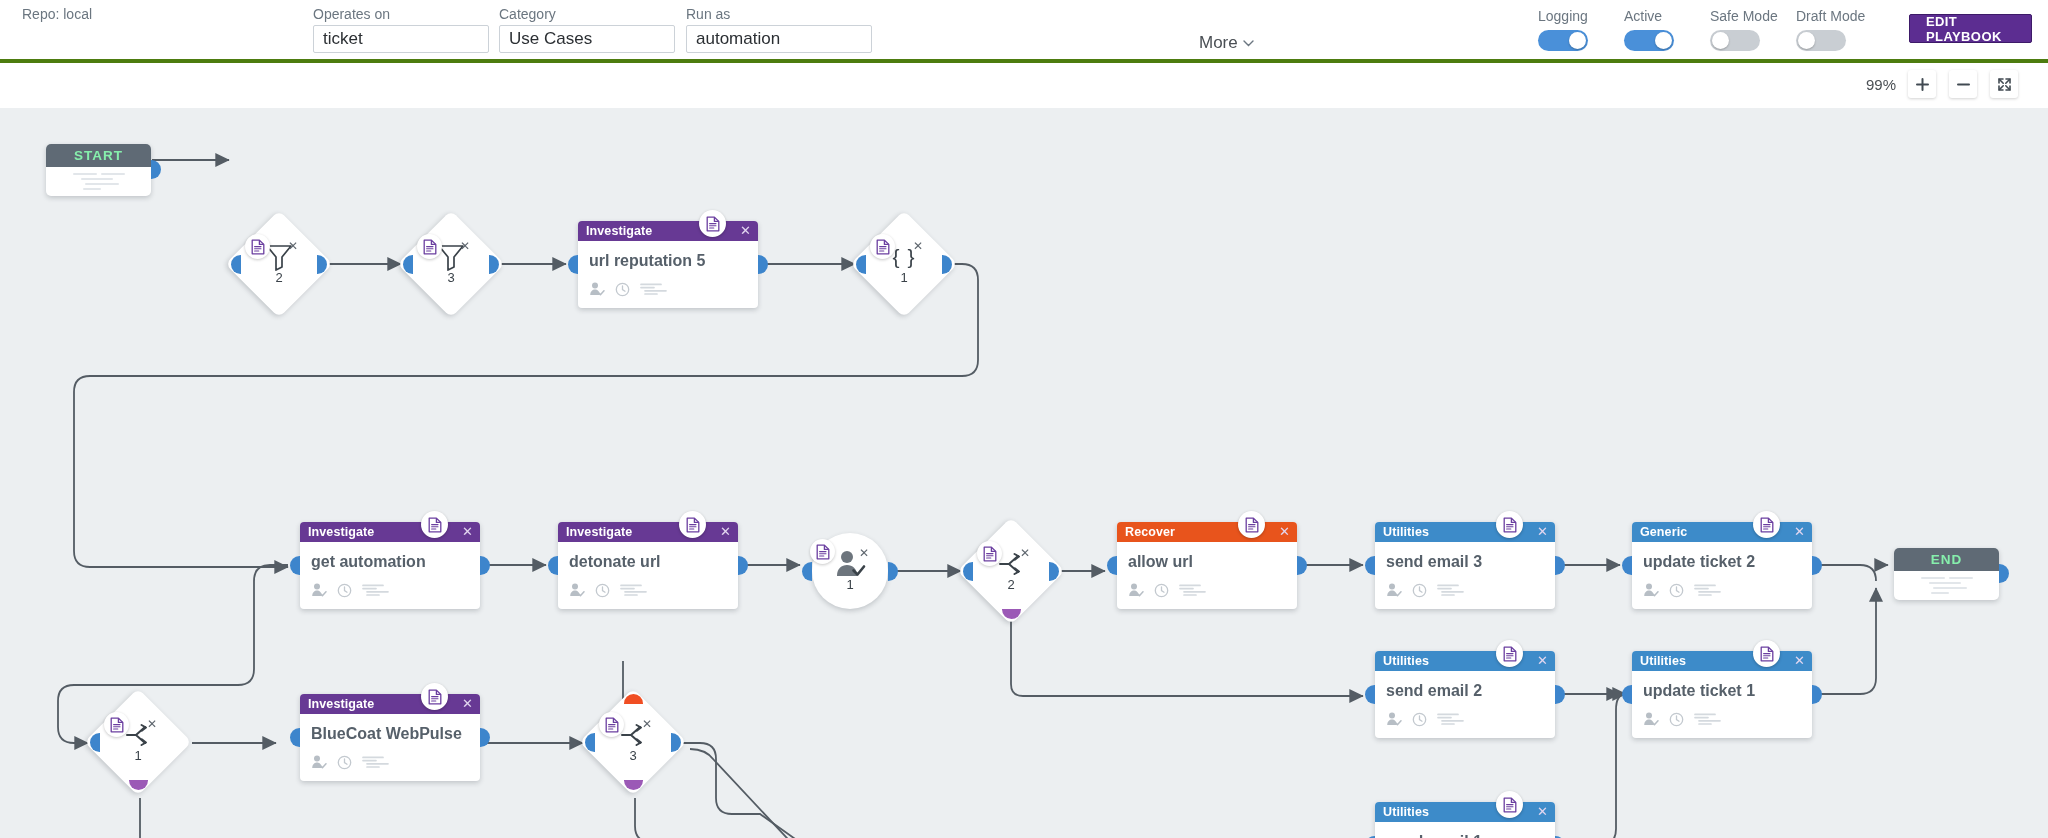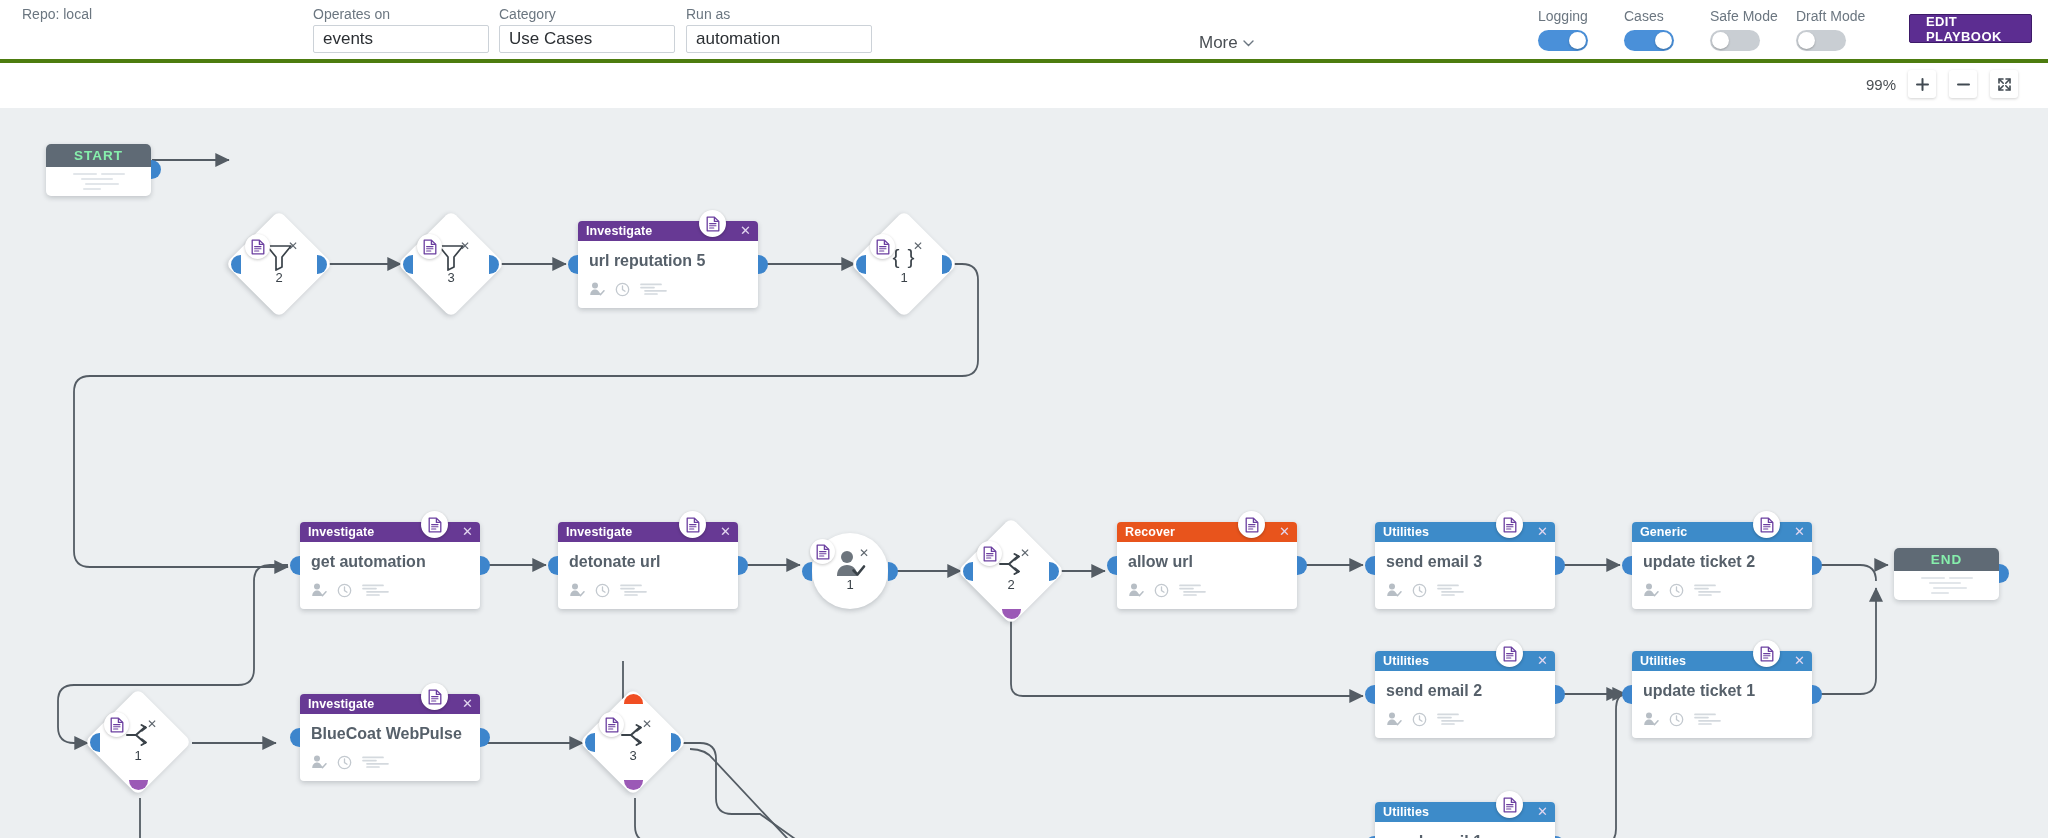--- a/index.html
+++ b/index.html
@@ -187,21 +187,21 @@
 </head>
 <body>
 
 <div class="header">
   <div id="fields">
       <div class="field" style="left: 22px;">
         <div class="field-label">Repo: local</div>
       </div>
       <div class="field" style="left: 313px;">
         <div class="field-label">Operates on</div>
-        <div class="field-input" style="width:176px">events</div>
+        <div class="field-input" style="width:176px">ticket</div>
       </div>
       <div class="field" style="left: 499px;">
         <div class="field-label">Category</div>
         <div class="field-input" style="width:176px">Use Cases</div>
       </div>
       <div class="field" style="left: 686px;">
         <div class="field-label">Run as</div>
         <div class="field-input" style="width:186px">automation</div>
       </div>
     </div>
@@ -214,21 +214,21 @@
   </div>
 
   <div id="toggles">
       <div class="toggle-group" style="left: 1538px;">
         <div class="toggle-label">Logging</div>
         <div class="toggle on">
           <div class="knob"></div>
         </div>
       </div>
       <div class="toggle-group" style="left: 1624px;">
-        <div class="toggle-label">Cases</div>
+        <div class="toggle-label">Active</div>
         <div class="toggle on">
           <div class="knob"></div>
         </div>
       </div>
       <div class="toggle-group" style="left: 1710px;">
         <div class="toggle-label">Safe Mode</div>
         <div class="toggle">
           <div class="knob"></div>
         </div>
       </div>

